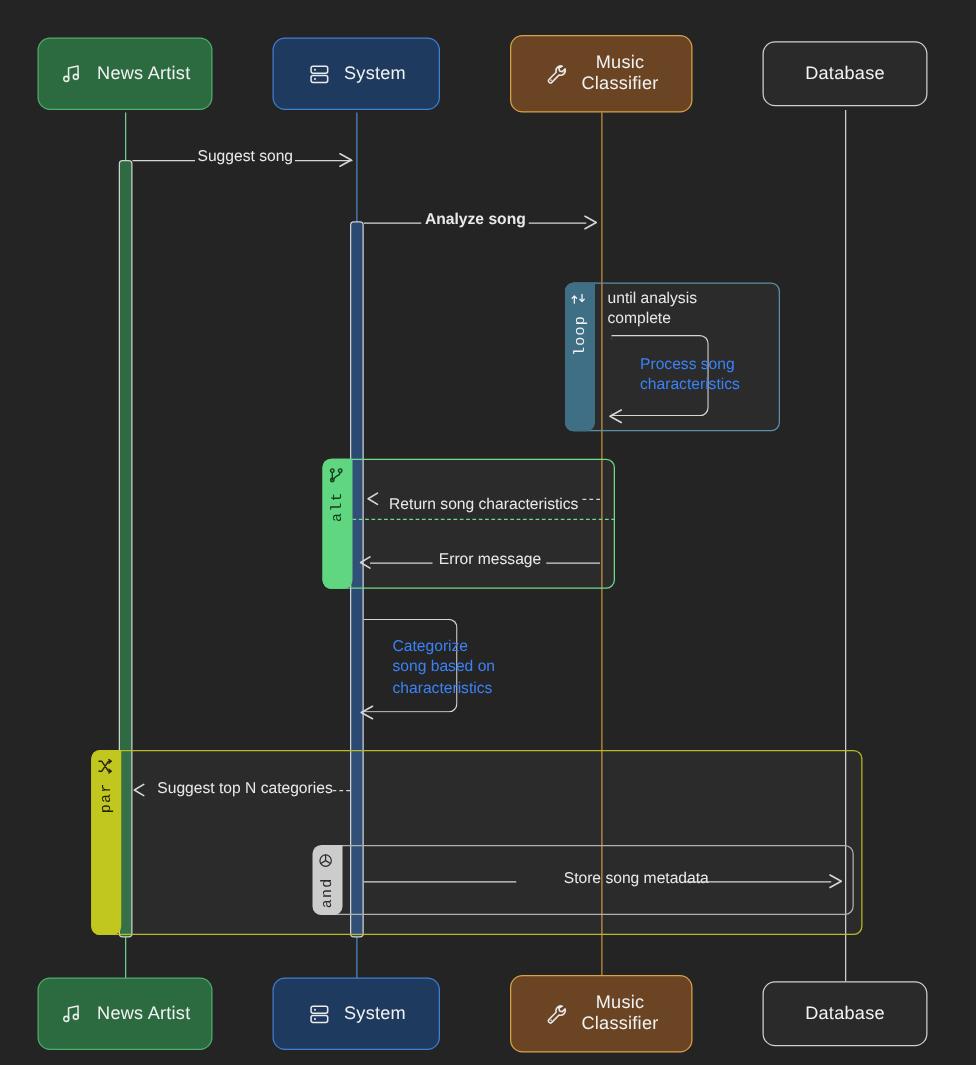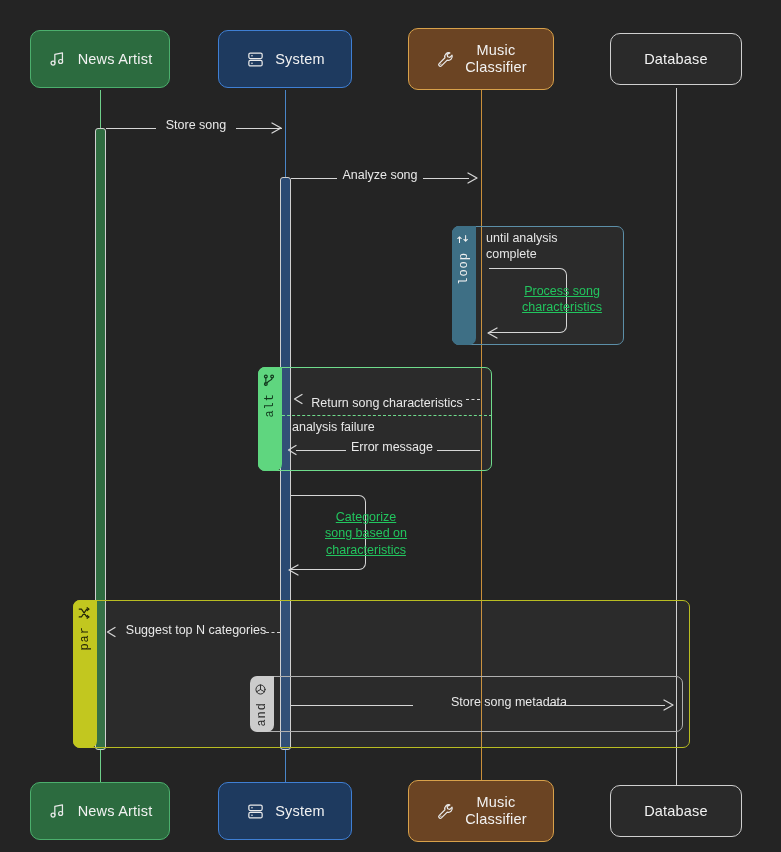--- a/index.html
+++ b/index.html
@@ -107,26 +107,25 @@
   .arrowhead { position: absolute; }
 
   .self-msg {
     position: absolute;
     border: 1.2px solid #d6d6d6;
     border-left: none;
     border-radius: 0 7px 7px 0;
   }
   .self-text {
     position: absolute;
-    color: #22c55e;
+    color: #3b82f6;
     font-size: 12.5px;
-    text-align: center;
+    text-align: left;
     white-space: pre-line;
     line-height: 1.3;
-    text-decoration: underline;
   }
 </style>
 </head>
 <body>
 
 <div id="canvas">
 
   <div class="lifeline" style="left:99.5px;  top:90px;  height:695px; background:#6fcf8a;"></div>
   <div class="lifeline" style="left:284.5px; top:90px;  height:695px; background:#4a86c8;"></div>
   <div class="lifeline" style="left:480.5px; top:90px;  height:695px; background:#c98f3a;"></div>
@@ -166,30 +165,30 @@
 Classifier</span>
   </div>
 
   <div class="participant" style="left:610px; top:33px; width:132px; height:52px; background:#2a2a2a; border-color:#cfcfcf;">
     <span class="pname">Database</span>
   </div>
 
   <div class="activation" style="left:94.5px; top:128px; height:622px; background:#2f6b40; border-color:#cfcfcf;"></div>
   <div class="activation" style="left:279.5px; top:177px; height:573px; background:#2b4a73; border-color:#cfcfcf;"></div>
 
-  <div class="msg-label" style="left:158px; top:118px; width:76px;">Store song</div>
+  <div class="msg-label" style="left:158px; top:118px; width:76px;">Suggest song</div>
   <div class="msg-line" style="left:106px; top:128px; width:50px;"></div>
   <div class="msg-line" style="left:236px; top:128px; width:46px;"></div>
   <div class="arrowhead" style="left:270px; top:121px;">
     <svg width="14" height="14" viewBox="0 0 14 14">
         <path d="M2 2 L11 7 L2 12" fill="none" stroke="#d6d6d6" stroke-width="1.3" stroke-linecap="round" stroke-linejoin="round"></path>
       </svg>
   </div>
 
-  <div class="msg-label" style="left:340px; top:168px; width:80px;">Analyze song</div>
+  <div class="msg-label" style="left:340px; top:168px; width:80px;font-weight:bold;">Analyze song</div>
   <div class="msg-line" style="left:291px; top:178px; width:46px;"></div>
   <div class="msg-line" style="left:423px; top:178px; width:46px;"></div>
   <div class="arrowhead" style="left:466px; top:171px;">
     <svg width="14" height="14" viewBox="0 0 14 14">
         <path d="M2 2 L11 7 L2 12" fill="none" stroke="#d6d6d6" stroke-width="1.3" stroke-linecap="round" stroke-linejoin="round"></path>
       </svg>
   </div>
 
   <div class="fragment" style="left:452px; top:226px; width:172px; height:119px; border-color:#5c8fa8; background:rgba(255,255,255,0.035);"></div>
   <div class="frag-label" style="left:452px; top:226px; width:24px; height:119px; background:#3e6f85;">
@@ -219,21 +218,20 @@
       <svg viewBox="0 0 16 16" width="14" height="14" fill="none" stroke="#123a1e" stroke-width="1.3" stroke-linecap="round" stroke-linejoin="round">
         <circle cx="4.4" cy="4" r="1.6"></circle>
         <circle cx="11.6" cy="4" r="1.6"></circle>
         <circle cx="4.4" cy="12.6" r="1.6"></circle>
         <path d="M4.4 5.6v7M11.6 5.6c0 3-3.6 2.6-5.5 5.4"></path>
       </svg>
     </span>
     <span class="ftext" style="color:#123a1e;">alt</span>
   </div>
   <div class="frag-divider" style="left:282px; top:415px; width:210px; border-color:#6fdc8c;"></div>
-  <div class="frag-cond" style="left:292px; top:420px; width:180px;">analysis failure</div>
 
   <div class="msg-label" style="left:307px; top:396px; width:160px;">Return song characteristics</div>
   <div class="msg-line dashed" style="left:466px; top:399px; width:14px; border-color:#d6d6d6;"></div>
   <div class="arrowhead" style="left:291px; top:392px;">
     <svg width="14" height="14" viewBox="0 0 14 14">
         <path d="M11 2.5 L3.5 7 L11 11.5" fill="none" stroke="#d6d6d6" stroke-width="1.3" stroke-linecap="round" stroke-linejoin="round"></path>
       </svg>
   </div>
 
   <div class="msg-label" style="left:350px; top:440px; width:84px;">Error message</div>

